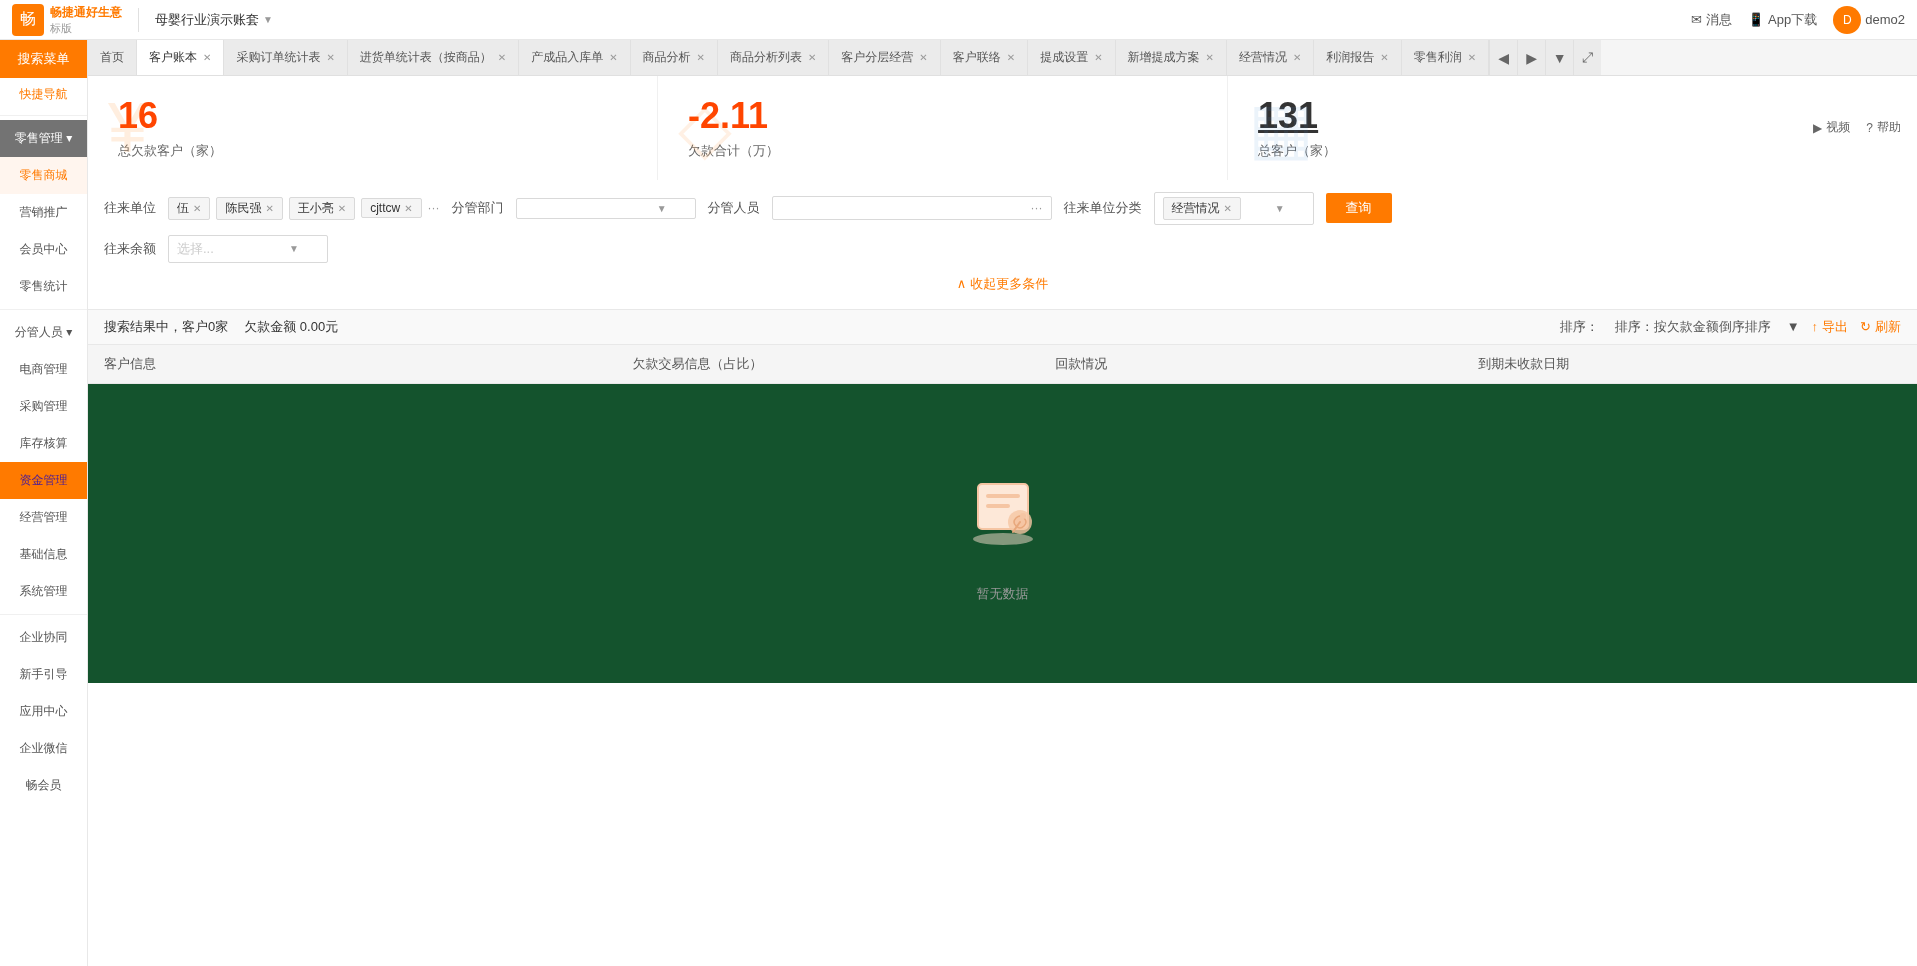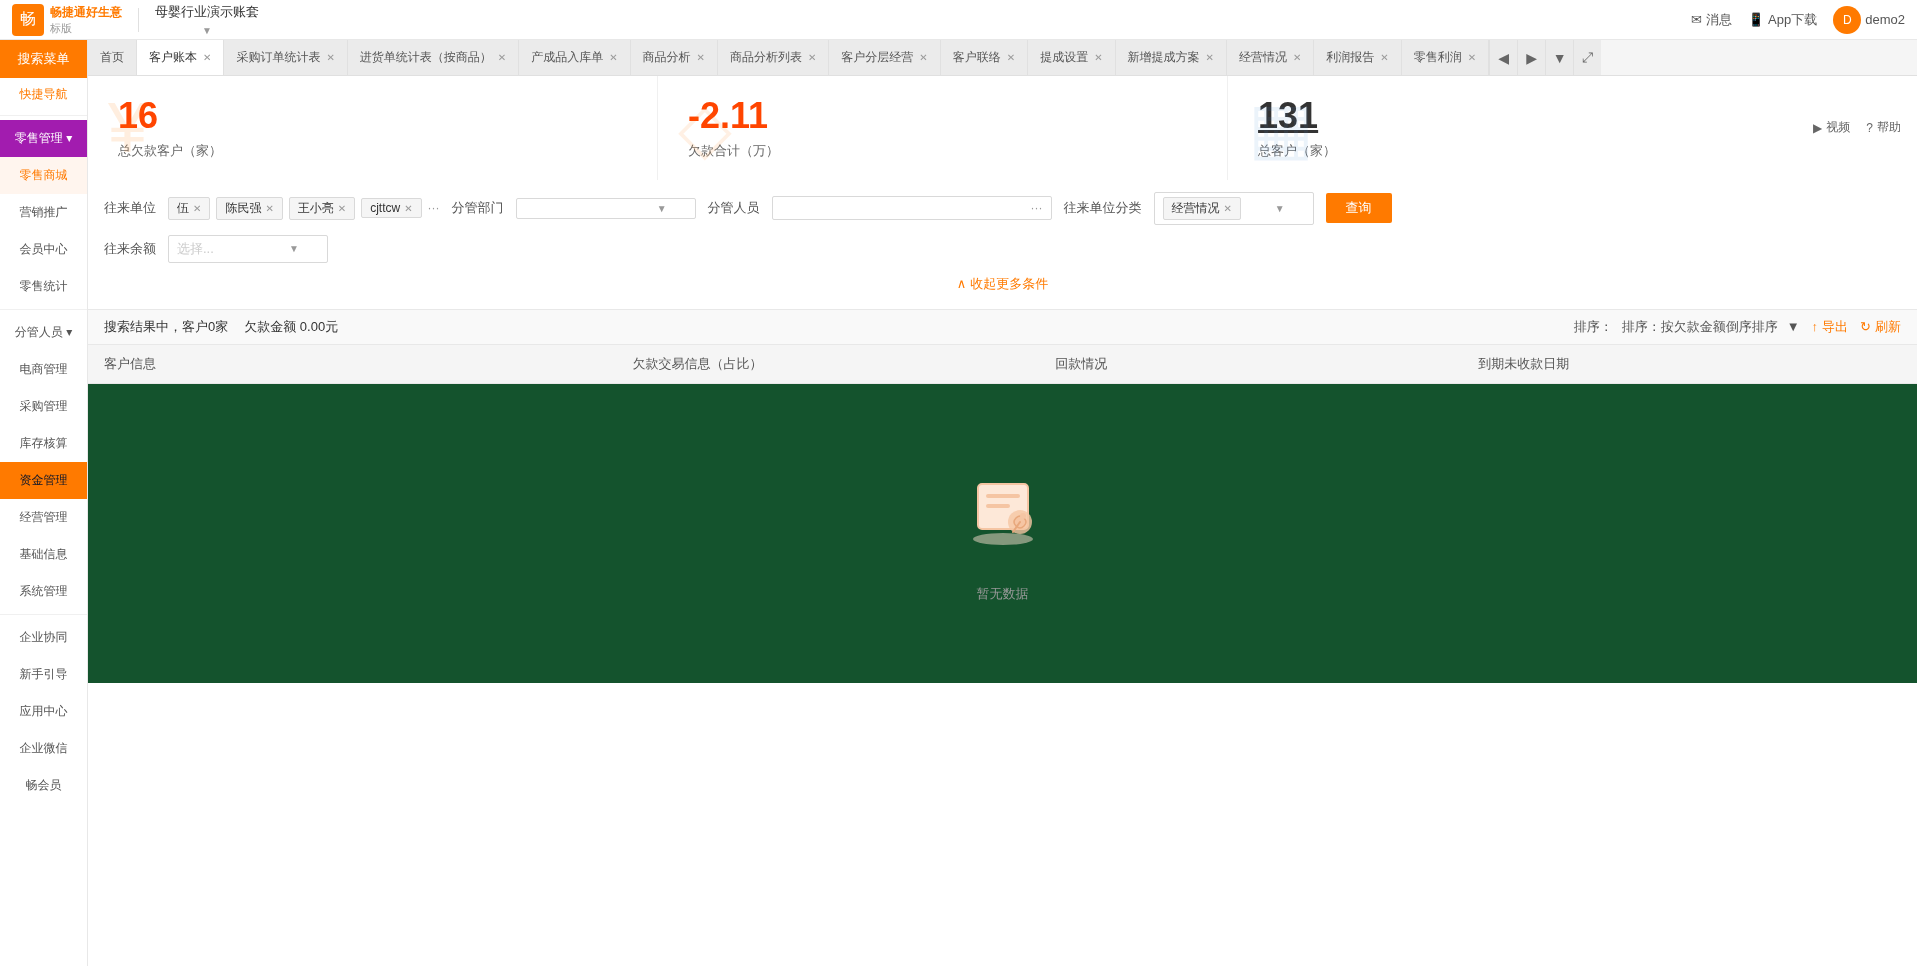--- a/index.html
+++ b/index.html
@@ -3,34 +3,34 @@
   <meta charset="utf-8">
   <style>
     * { box-sizing: border-box; margin: 0; padding: 0; }
     body { font-family: "Microsoft YaHei", sans-serif; font-size: 13px; background: #f5f5f5; display: flex; flex-direction: column; height: 100vh; overflow: hidden; }
 
     
     .top-bar { background: #fff; height: 40px; display: flex; align-items: center; padding: 0 12px; border-bottom: 1px solid #e8e8e8; justify-content: space-between; flex-shrink: 0; }
     .top-bar-left { display: flex; align-items: center; gap: 8px; }
     .logo-area { display: flex; align-items: center; gap: 6px; }
     .logo-icon { width: 32px; height: 32px; background: #ff7a00; border-radius: 4px; display: flex; align-items: center; justify-content: center; color: white; font-size: 16px; }
-    .selector-area { display: flex; align-items: center; gap: 4px; color: #333; font-size: 13px; cursor: pointer; flex-direction: column; }
+    .selector-area { display: flex; align-items: center; gap: 4px; color: #333; font-size: 13px; cursor: pointer; }
     .selector-arrow { color: #999; font-size: 10px; }
     .top-bar-right { display: flex; align-items: center; gap: 16px; }
     .top-right-item { display: flex; align-items: center; gap: 4px; color: #555; font-size: 13px; cursor: pointer; }
     .avatar { width: 28px; height: 28px; border-radius: 50%; background: #ff7a00; display: flex; align-items: center; justify-content: center; color: white; font-size: 12px; }
 
     
     .main-layout { display: flex; flex: 1; overflow: hidden; }
 
     
     .sidebar { width: 88px; background: #fff; border-right: 1px solid #e8e8e8; display: flex; flex-direction: column; overflow-y: auto; flex-shrink: 0; }
     .sidebar-search { padding: 10px 8px; background: #ff7a00; color: white; text-align: center; font-size: 13px; cursor: pointer; }
     .sidebar-item { padding: 10px 8px; text-align: center; font-size: 12px; color: #555; cursor: pointer; }
-    .sidebar-item.active { background: #a21caf; color: white; }
+    .sidebar-item.active { background: #737373; color: white; }
     .sidebar-item.active-light { color: #ff7a00; background: #fff5ee; }
     .sidebar-divider { height: 1px; background: #f0f0f0; margin: 4px 0; }
 
     
     .content-area { flex: 1; display: flex; flex-direction: column; overflow: hidden; }
 
     
     .tab-bar { background: #f5f5f5; height: 36px; display: flex; align-items: center; border-bottom: 1px solid #e0e0e0; overflow: hidden; flex-shrink: 0; }
     .tab-item { height: 36px; padding: 0 12px; display: flex; align-items: center; gap: 6px; font-size: 12px; color: #555; cursor: pointer; border-right: 1px solid #e0e0e0; white-space: nowrap; background: #ebebeb; }
     .tab-item.active { background: #fff; color: #333; font-weight: 500; }
@@ -60,21 +60,21 @@
     .filter-select-arrow { color: #999; font-size: 10px; }
     .filter-input { border: 1px solid #d9d9d9; border-radius: 2px; padding: 4px 8px; font-size: 13px; color: #555; min-width: 200px; display: flex; align-items: center; justify-content: space-between; }
     .filter-more { color: #999; font-size: 12px; cursor: pointer; }
     .filter-second-row { display: flex; align-items: center; gap: 12px; }
     .collapse-btn { display: flex; align-items: center; gap: 4px; color: #ff7a00; font-size: 13px; cursor: pointer; padding: 4px 0; justify-content: center; }
 
     
     .search-result-row { display: flex; align-items: center; justify-content: space-between; padding: 8px 16px; background: #f9f9f9; border-bottom: 1px solid #e8e8e8; font-size: 13px; color: #333; }
     .search-result-left { display: flex; align-items: center; gap: 16px; }
     .search-result-right { display: flex; align-items: center; gap: 12px; }
-    .sort-select { display: flex; align-items: center; gap: 9px; color: #555; cursor: pointer; }
+    .sort-select { display: flex; align-items: center; gap: 16px; color: #555; cursor: pointer; }
     .action-btn { display: flex; align-items: center; gap: 4px; color: #ff7a00; cursor: pointer; }
 
     
     .table-wrapper { background: #14532d; }
     .table-header { display: flex; padding: 10px 16px; background: #f5f5f5; border-bottom: 1px solid #e8e8e8; font-size: 13px; color: #555; font-weight: 500; }
     .col-customer { flex: 2.5; }
     .col-debt { flex: 2; }
     .col-repayment { flex: 2; }
     .col-date { flex: 2; }
     .empty-area { display: flex; flex-direction: column; align-items: center; justify-content: center; padding: 80px 0; color: #999; }
@@ -124,21 +124,21 @@
     <div class="sidebar-item active">零售管理 ▾</div>
     <div class="sidebar-item active-light">零售商城</div>
     <div class="sidebar-item">营销推广</div>
     <div class="sidebar-item">会员中心</div>
     <div class="sidebar-item">零售统计</div>
     <div class="sidebar-divider"></div>
     <div class="sidebar-item">分管人员 ▾</div>
     <div class="sidebar-item">电商管理</div>
     <div class="sidebar-item">采购管理</div>
     <div class="sidebar-item">库存核算</div>
-    <div class="sidebar-item" style="background:#ff7a00;color:#0f172a;">资金管理</div>
+    <div class="sidebar-item" style="background:#ff7a00;color:#4c1d95;">资金管理</div>
     <div class="sidebar-item">经营管理</div>
     <div class="sidebar-item">基础信息</div>
     <div class="sidebar-item">系统管理</div>
     <div class="sidebar-divider"></div>
     <div class="sidebar-item">企业协同</div>
     <div class="sidebar-item">新手引导</div>
     <div class="sidebar-item">应用中心</div>
     <div class="sidebar-item">企业微信</div>
     <div class="sidebar-item">畅会员</div>
   </div>

